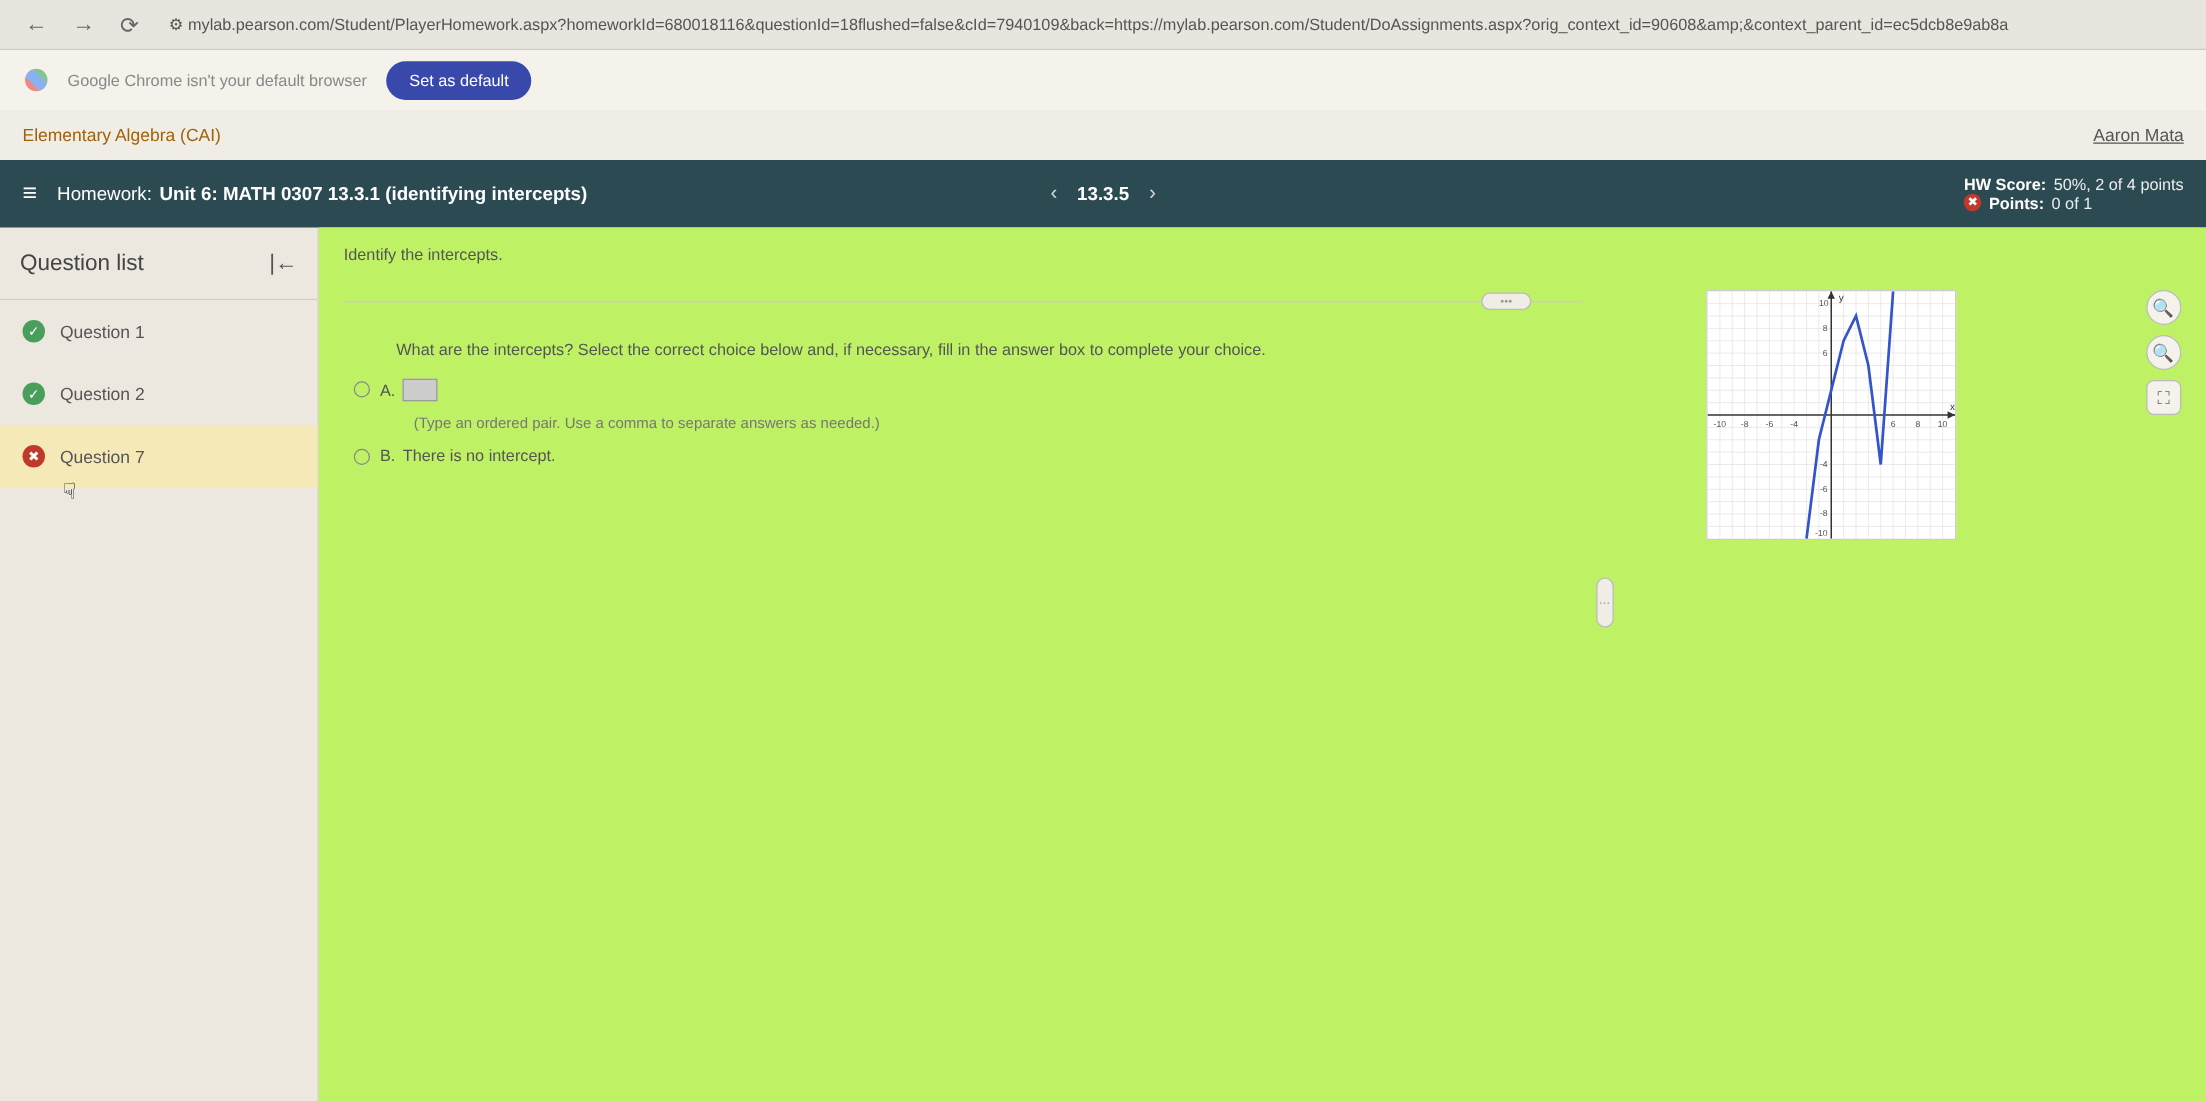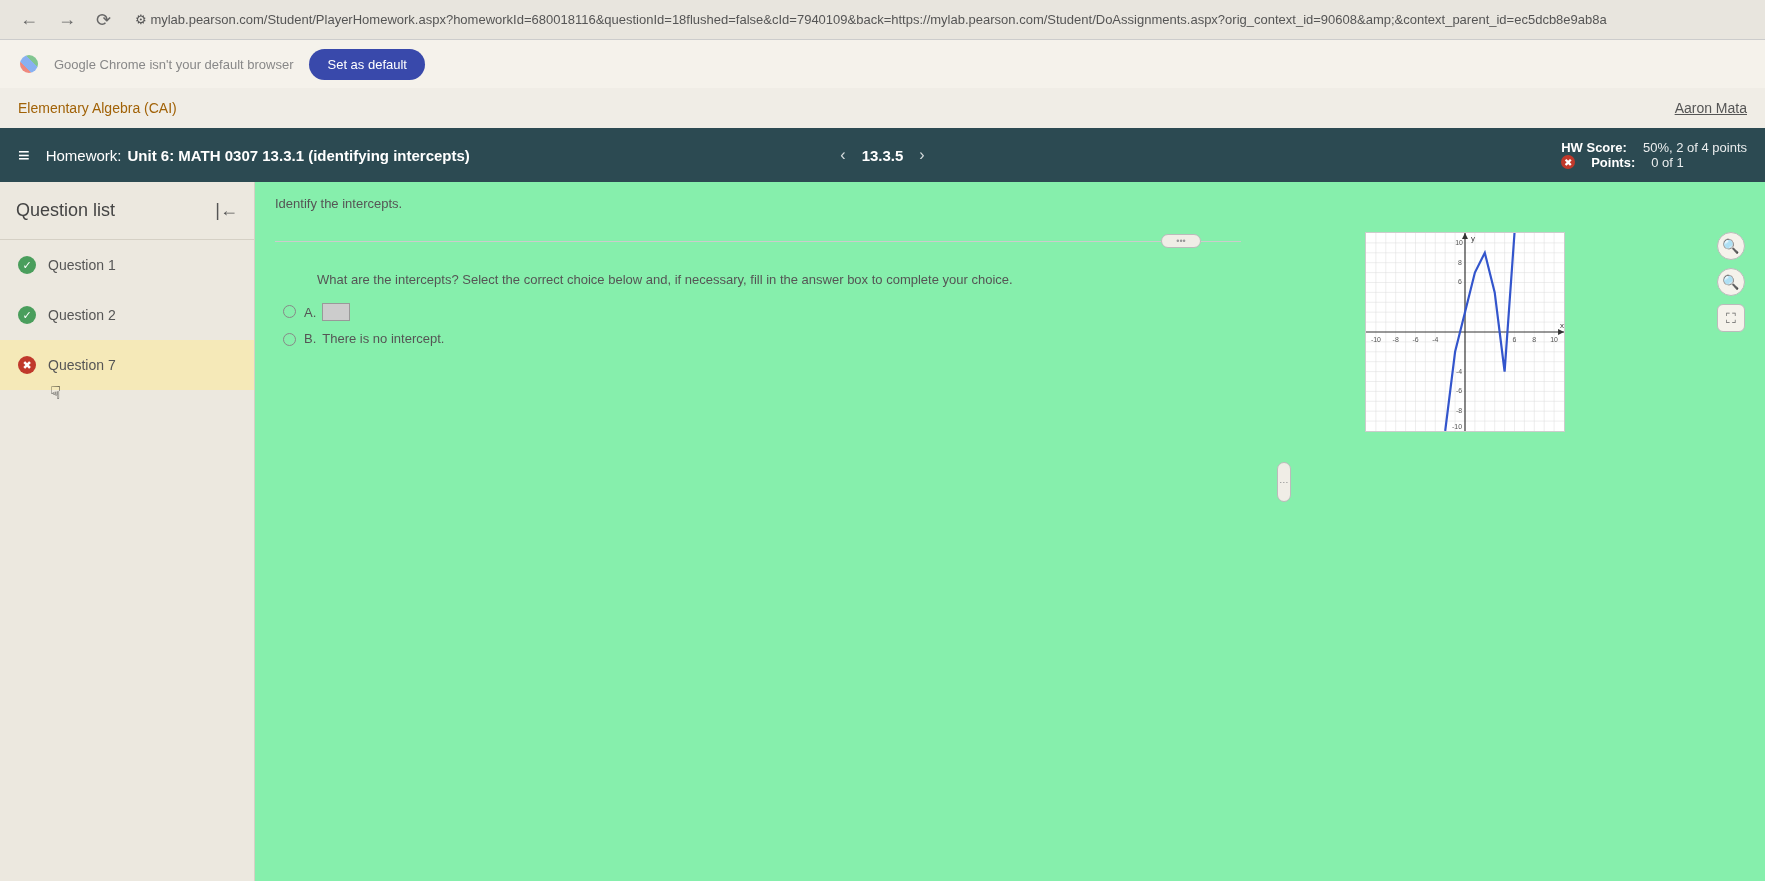--- a/index.html
+++ b/index.html
@@ -19,40 +19,40 @@
     .user-name { color: #555; font-size: 14px; text-decoration: underline; }
     
     .homework-bar { display: flex; align-items: center; background: #2c4a52; color: #fff; padding: 14px 18px; height: 54px; position: relative; }
     .menu-icon { font-size: 20px; margin-right: 16px; cursor: pointer; }
     .hw-label { font-size: 15px; margin-right: 6px; }
     .hw-title { font-size: 15px; font-weight: bold; }
     .question-nav { position: absolute; left: 50%; transform: translateX(-50%); display: flex; align-items: center; gap: 16px; }
     .nav-arrow { font-size: 16px; cursor: pointer; opacity: 0.8; }
     .question-num { font-size: 15px; font-weight: bold; }
     .score-block { margin-left: auto; text-align: left; font-size: 13px; }
-    .score-line { display: flex; gap: 16px; }
+    .score-line { display: flex; gap: 6px; }
     .score-label { font-weight: bold; }
     .score-val { opacity: 0.9; }
     .red-dot { width: 14px; height: 14px; background: #c0392b; border-radius: 50%; display: inline-flex; align-items: center; justify-content: center; font-size: 10px; }
     
     .main-area { display: flex; height: calc(881px - 40px - 48px - 40px - 54px); background: #f0ede6; }
     
     .sidebar { width: 255px; background: #ece8df; border-right: 1px solid #d5d0c5; }
     .sidebar-header { display: flex; justify-content: space-between; padding: 18px 16px; border-bottom: 1px solid #d5d0c5; }
     .sidebar-title { font-size: 18px; color: #444; }
     .collapse-icon { font-size: 18px; color: #555; cursor: pointer; }
     .q-item { display: flex; align-items: center; padding: 16px 18px; cursor: pointer; gap: 12px; color: #555; font-size: 14px; }
     .q-item.active { background: #f5e9b8; }
     .status-icon { width: 18px; height: 18px; border-radius: 50%; display: inline-flex; align-items: center; justify-content: center; font-size: 11px; color: #fff; }
     .status-correct { background: #4a9e5c; }
     .status-incorrect { background: #c0392b; }
     .status-empty { border: 2px solid #999; background: transparent; }
     .cursor-hand { position: absolute; margin-top: -8px; margin-left: 50px; font-size: 18px; }
     
-    .content { flex: 1; background: #86efac; display: flex; position: relative; gap: 24px; }
+    .content { flex: 1; background: #bef264; display: flex; position: relative; }
     .question-content { flex: 1; padding: 14px 20px; }
     .instruction { color: #555; font-size: 13px; padding-bottom: 30px; }
     .divider-h { border-bottom: 1px solid #ccc; position: relative; margin-bottom: 30px; }
     .divider-pill { position: absolute; right: 40px; top: -7px; width: 40px; height: 14px; border: 1px solid #bbb; border-radius: 8px; background: #f0ede6; display: flex; align-items: center; justify-content: center; font-size: 9px; color: #999; }
     .prompt { color: #555; font-size: 13px; margin-bottom: 16px; margin-left: 42px; }
     .choice { display: flex; align-items: flex-start; gap: 8px; margin-bottom: 10px; padding-left: 8px; }
     .radio { width: 13px; height: 13px; border: 1.5px solid #888; border-radius: 50%; margin-top: 2px; flex-shrink: 0; }
     .choice-label { color: #555; font-size: 13px; display: flex; align-items: center; gap: 6px; }
     .answer-box { width: 28px; height: 18px; background: #ccc; border: 1px solid #999; display: inline-block; }
     .hint { color: #777; font-size: 12px; margin-left: 56px; margin-bottom: 12px; }
@@ -141,20 +141,21 @@
       </div>
       <div class="prompt">What are the intercepts? Select the correct choice below and, if necessary, fill in the answer box to complete your choice.</div>
 
       <div class="choice">
         <span class="radio"></span>
         <span class="choice-label">
           <span>A.</span>
           <span class="answer-box"></span>
         </span>
       </div>
+      <div class="hint">(Type an ordered pair. Use a comma to separate answers as needed.)</div>
 
       <div class="choice">
         <span class="radio"></span>
         <span class="choice-label">
           <span>B.</span>
           <span>There is no intercept.</span>
         </span>
       </div>
     </div>
 

